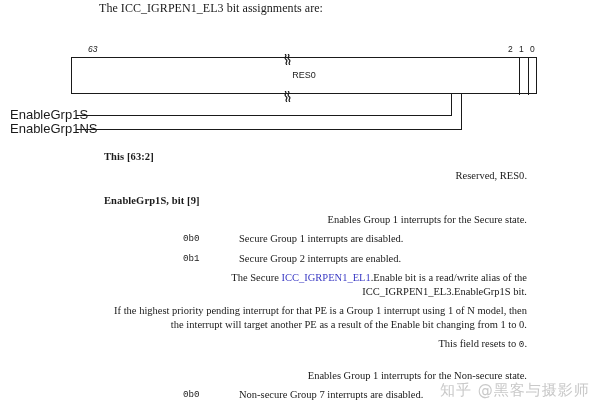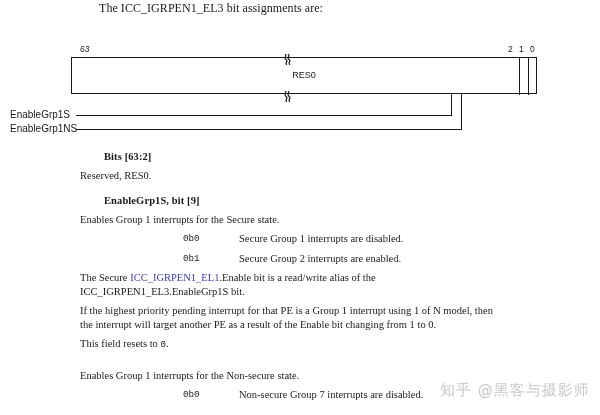--- a/index.html
+++ b/index.html
@@ -107,21 +107,21 @@
   .h-s  { left: 76px;  top: 76.7px; width: 376px; }
 
   
   .v-ns { left: 461px; top: 56px;  height: 36px; }
   .h-ns { left: 76px;  top: 90.7px; width: 386px; }
 
   .callout-label {
     position: absolute;
     left: 10px;
     font-family: "Liberation Sans", "DejaVu Sans", sans-serif;
-    font-size: 10px;
+    font-size: 13px;
     line-height: 11px;
     color: #1a1a1a;
     white-space: nowrap;
   }
   .callout-label.s  { top: 71px; }
   .callout-label.ns { top: 85px; }
 
   
   .fields {
     position: absolute;
@@ -132,24 +132,25 @@
 
   .field-head {
     font-size: 10.5px;
     line-height: 13px;
     font-weight: bold;
     margin-left: 104px;
     letter-spacing: 0.1px;
   }
 
   .body-block {
-    margin-left: 80px;
+    margin-left: 107px;
     font-size: 10.5px;
     line-height: 13.5px;
     max-width: 420px;
+    text-align: right;
   }
 
   .para { margin-top: 6px; }
 
   .smallcaps {
     font-variant: small-caps;
     font-size: 10.5px;
   }
 
   .value-row {
@@ -197,21 +198,21 @@
 </style>
 </head>
 <body>
 
 <div class="page">
 
   <div class="intro">The ICC_IGRPEN1_EL3 bit assignments are:</div>
 
   <div class="diagram">
 
-    <div class="bit-num" style="left:80px; top:6px;font-style:italic;">63</div>
+    <div class="bit-num" style="left:88px; top:6px;font-style:italic;">63</div>
     <div class="bit-num" style="left:508px; top:6px;">2</div>
     <div class="bit-num" style="left:519px; top:6px;">1</div>
     <div class="bit-num" style="left:530px; top:6px;">0</div>
 
     <div class="reg-box">
       <div class="res0-label">RES0</div>
       <div class="cell-div d1"></div>
       <div class="cell-div d0"></div>
     </div>
 
@@ -234,21 +235,21 @@
     <div class="leader h h-s"></div>
     <div class="leader v v-ns"></div>
     <div class="leader h h-ns"></div>
 
     <div class="callout-label s">EnableGrp1S</div>
     <div class="callout-label ns">EnableGrp1NS</div>
   </div>
 
   <div class="fields">
 
-    <div class="field-head">Bits [63:2]</div>
+    <div class="field-head">This [63:2]</div>
     <div class="body-block para">
       <span>Reserved, </span><span class="smallcaps">RES0</span><span>.</span>
     </div>
 
     <div class="gap-lg"></div>
 
     <div class="field-head">EnableGrp1S, bit [9]</div>
     <div class="body-block para">Enables Group 1 interrupts for the Secure state.</div>
 
     <div class="value-row">

